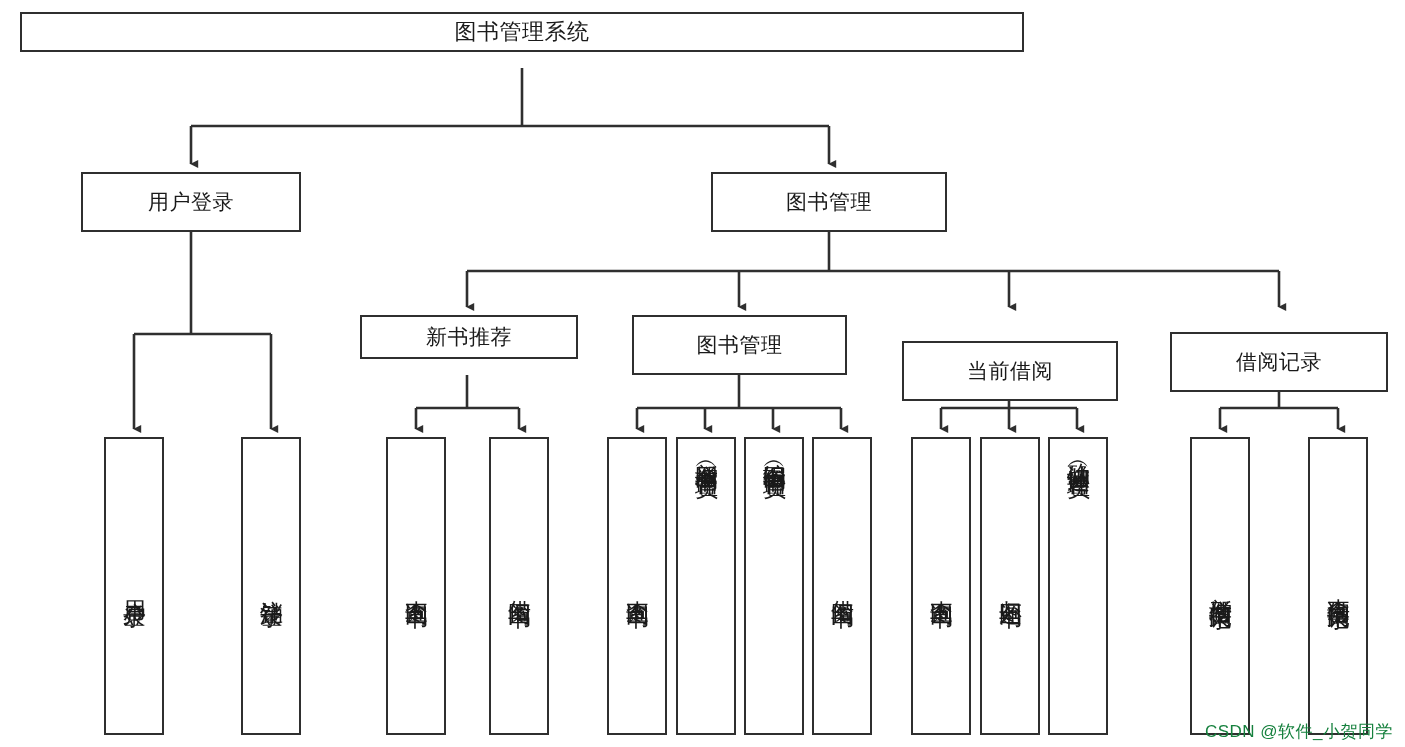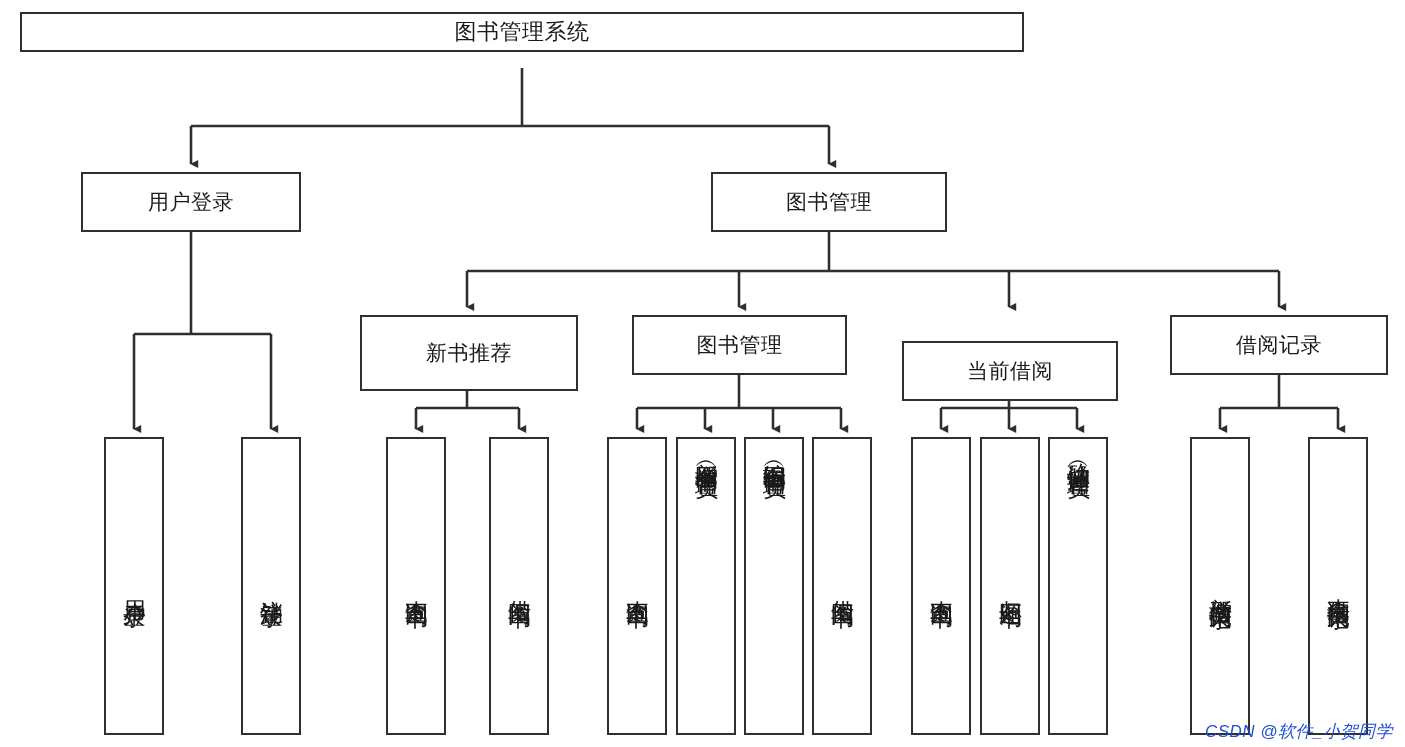--- a/index.html
+++ b/index.html
@@ -64,24 +64,23 @@
     padding-top: 0;
   }
   #root-node .label {
     font-size: 22px;
   }
   #watermark {
     position: absolute;
     right: 12px;
     bottom: 4px;
     font-size: 17px;
-    color: #1d4ed8;
+    color: #15803d;
     white-space: nowrap;
     letter-spacing: 0.5px;
-    font-style: italic;
   }
 </style>
 </head>
 <body>
 
 <div id="diagram-root">
 
   <svg id="edge-layer" viewBox="0 0 1405 747" xmlns="http://www.w3.org/2000/svg">
     <defs>
       <marker id="arrowhead" markerWidth="9" markerHeight="9" refX="4.2" refY="7.6" orient="auto" markerUnits="userSpaceOnUse">
@@ -138,33 +137,33 @@
   </div>
 
   <div class="node horiz" style="left:81px; top:172px; width:220px; height:60px;">
     <span class="label">用户登录</span>
   </div>
 
   <div class="node horiz" style="left:711px; top:172px; width:236px; height:60px;">
     <span class="label">图书管理</span>
   </div>
 
-  <div class="node horiz" style="left:360px; top:315px; width:218px; height:76px;">
+  <div class="node horiz" style="left:360px; top:315px; width:218px; height:44px;">
     <span class="label">新书推荐</span>
   </div>
 
   <div class="node horiz" style="left:632px; top:315px; width:215px; height:60px;">
     <span class="label">图书管理</span>
   </div>
 
   <div class="node horiz" style="left:902px; top:315px; width:216px; height:60px;margin-top:26px;">
     <span class="label">当前借阅</span>
   </div>
 
-  <div class="node horiz" style="left:1170px; top:315px; width:218px; height:60px;">
+  <div class="node horiz" style="left:1170px; top:332px; width:218px; height:60px;">
     <span class="label">借阅记录</span>
   </div>
 
   <div class="node vert centered" style="left:104px; top:437px; width:60px; height:298px;">
     <span class="label">用户登录</span>
   </div>
   <div class="node vert centered" style="left:241px; top:437px; width:60px; height:298px;">
     <span class="label">注销登录</span>
   </div>
 

